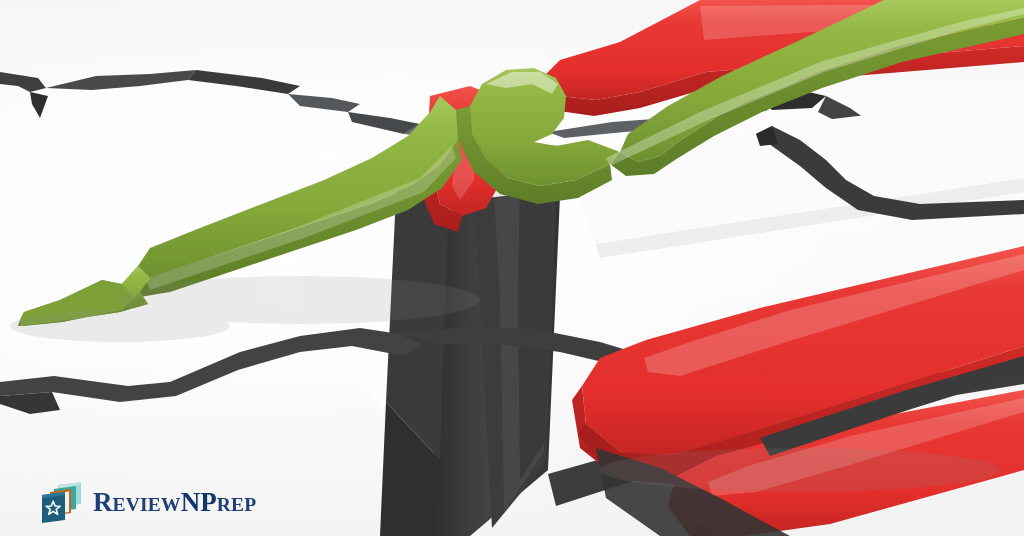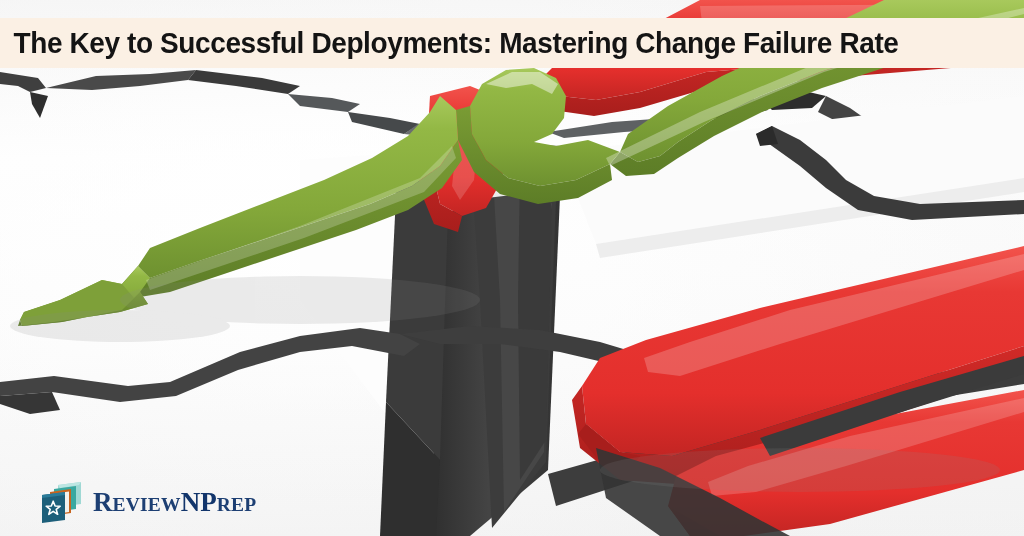--- a/index.html
+++ b/index.html
@@ -225,23 +225,20 @@
 
         <g opacity=".16">
           <ellipse cx="300" cy="300" rx="180" ry="24" fill="#8a8a8a"></ellipse>
           <ellipse cx="120" cy="326" rx="110" ry="16" fill="#8a8a8a"></ellipse>
           <ellipse cx="800" cy="470" rx="200" ry="22" fill="#8a8a8a"></ellipse>
         </g>
       </svg>
     </div>
   </div>
 
-  <div id="title-band">
-    <h1 id="title-text">The Key to Successful Deployments: Mastering Change Failure Rate</h1>
-  </div>
 
   <div id="logo">
     <span id="logo-mark">
       <svg width="48" height="44" viewBox="0 0 48 44" xmlns="http://www.w3.org/2000/svg">
 
         <path d="M20,5 L43,2 L43,24 L20,27 Z" fill="#9fd8d4"></path>
         <path d="M20,5 L43,2 L41,5 L22,8 Z" fill="#bde6e3"></path>
 
         <path d="M16,9 L38,6 L38,29 L16,32 Z" fill="#3aa8a0"></path>
 

